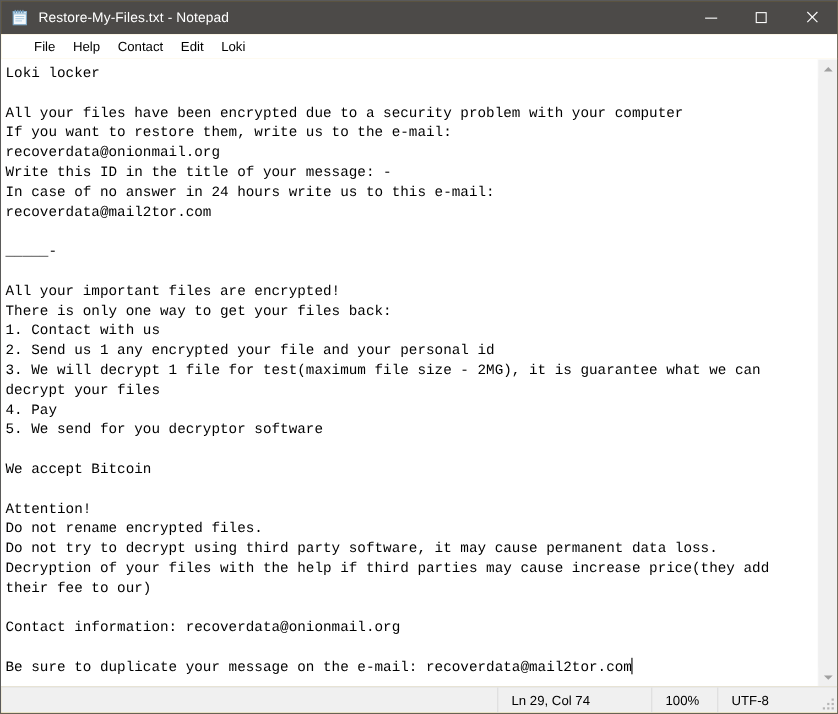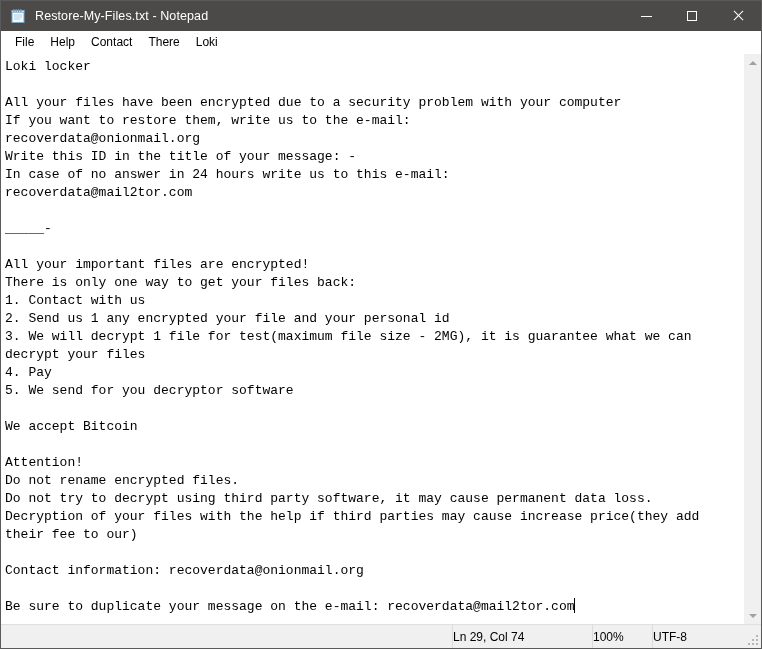--- a/index.html
+++ b/index.html
@@ -90,21 +90,21 @@
   }
   .wc-close:before { transform: rotate(45deg); }
   .wc-close:after  { transform: rotate(-45deg); }
 
   
   #menubar {
     height: 22px;
     background: #ffffff;
     display: flex;
     align-items: center;
-    padding-left: 6px;
+    padding-left: 22px;
     flex: 0 0 auto;
     user-select: none;
   }
   .menu-item {
     font-size: 12px;
     color: #000000;
     padding: 3px 8px 4px 8px;
     font-family: "Liberation Sans", sans-serif;
     cursor: default;
     white-space: nowrap;
@@ -203,21 +203,21 @@
     font-size: 12px;
     color: #000000;
     user-select: none;
     position: relative;
   }
   #status-spacer { flex: 1 1 auto; }
   .status-cell {
     display: flex;
     align-items: center;
     border-left: 1px solid #dcdcdc;
-    padding-left: 0;
+    padding-left: 12px;
     box-sizing: border-box;
     white-space: nowrap;
     font-family: "Liberation Sans", sans-serif;
   }
   #cell-lncol   { width: 140px; }
   #cell-zoom    { width: 60px; }
   #cell-eol     { width: 140px; }
   #cell-enc     { width: 109px; }
   #resize-grip {
     position: absolute;
@@ -264,21 +264,21 @@
       <div class="wc-btn close">
         <span class="wc-close"></span>
       </div>
     </div>
   </div>
 
   <div id="menubar">
     <div class="menu-item">File</div>
     <div class="menu-item">Help</div>
     <div class="menu-item">Contact</div>
-    <div class="menu-item">There</div>
+    <div class="menu-item">Edit</div>
     <div class="menu-item">Loki</div>
   </div>
 
   <div id="editor-wrap">
     <div id="text-area">
       <div id="text-content">Loki locker
 
 All your files have been encrypted due to a security problem with your computer
 If you want to restore them, write us to the e-mail:
 recoverdata@onionmail.org

